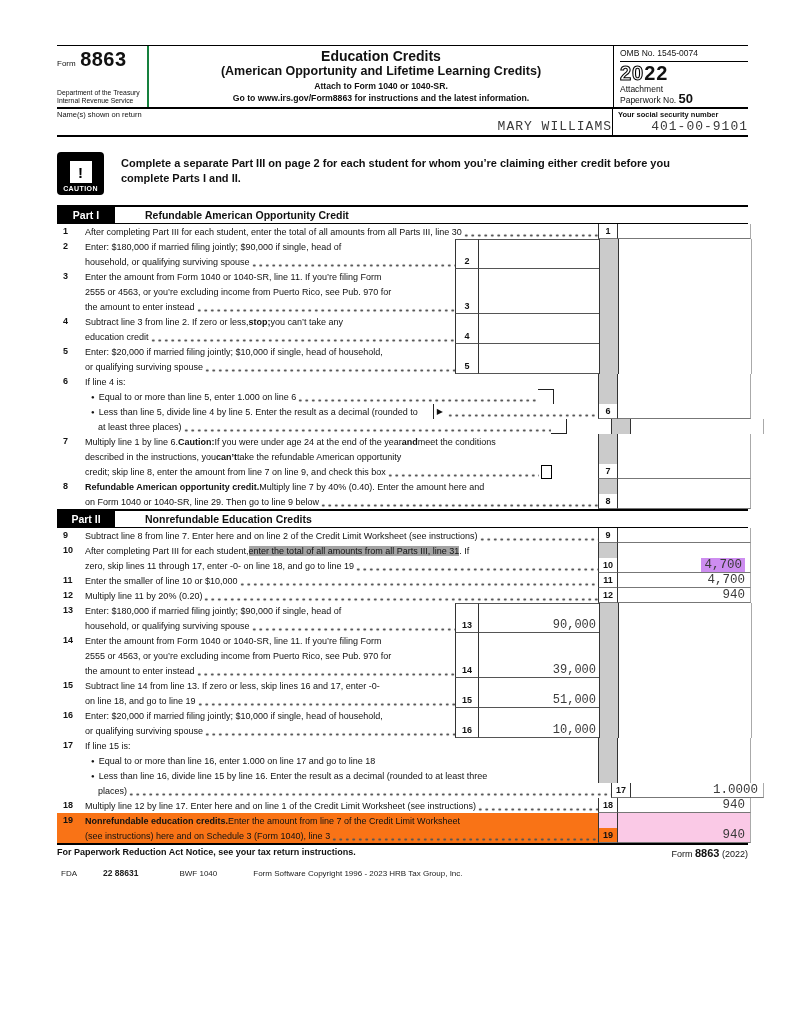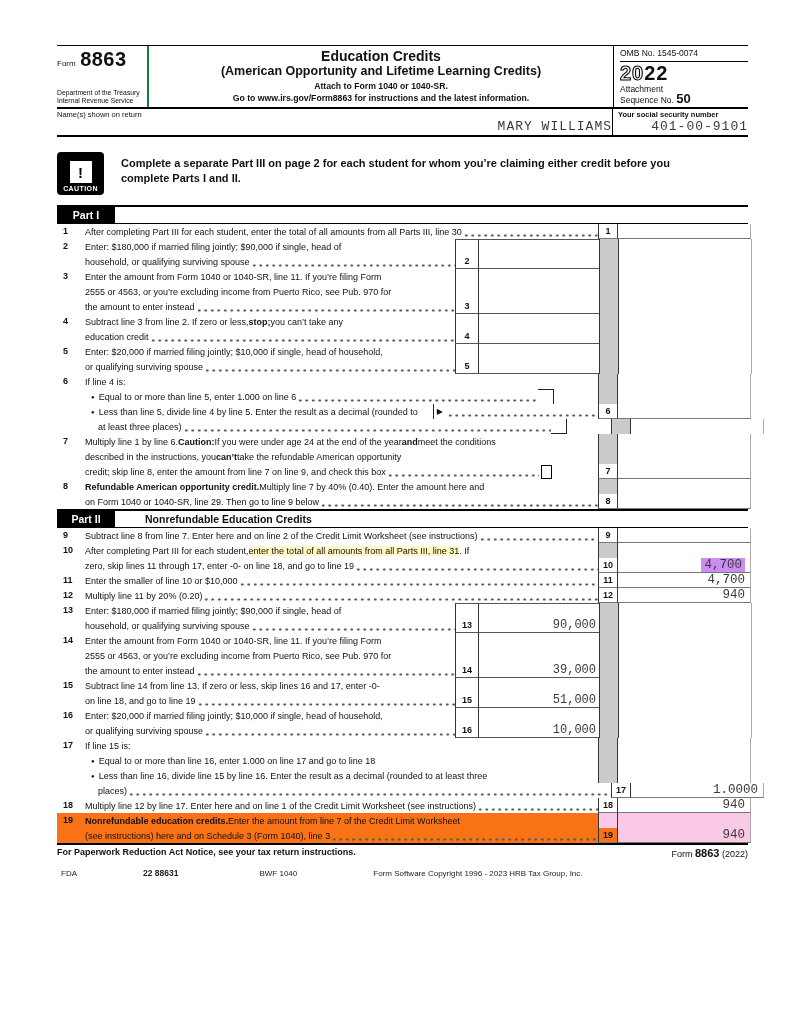--- a/index.html
+++ b/index.html
@@ -53,21 +53,21 @@
 
   
   .frow{display:flex;height:15px;align-items:stretch;font-size:9px;}
   .pinkbg{background:#f97316;}
   .gutter{width:28px;flex:none;font-weight:bold;padding:2px 0 0 6px;box-sizing:border-box;font-size:9px;}
   .textcell{display:flex;align-items:center;min-width:0;white-space:nowrap;overflow:hidden;}
   .wfull{width:513px;flex:none;}
   .wmid{width:370px;flex:none;}
   .seg{flex:none;}
   .b{font-weight:bold;}
-  .hseg{background:#fef9c3;}
+  .hseg{background:#a3a3a3;}
   .bullet{flex:none;font-size:6px;margin:0 4px 0 6px;}
   .dots{flex:1 1 0;min-width:6px;align-self:stretch;
         background:radial-gradient(circle,#555 1px,transparent 1.3px);
         background-size:6.5px 6.5px;background-repeat:repeat-x;background-position:1px 8px;}
   .bracket{flex:none;width:15px;align-self:stretch;border-right:1.6px solid #222;}
   .bracket.top{border-top:1.6px solid #222;}
   .bracket.bot{border-bottom:1.6px solid #222;}
   .arrow{flex:none;font-size:8px;margin:0 3px;}
   .checkbox{flex:none;width:9px;height:12px;border:1px solid #000;margin:0 2px;background:#fff;}
   .spacer{flex:none;width:44px;}
@@ -87,21 +87,21 @@
             font-family:"Liberation Mono","DejaVu Sans Mono",monospace;font-size:12.5px;color:#3a3a3a;}
   .rightnum.boxed,.rightval.boxed{border-bottom:1px solid #777;}
   .pinkcell{background:#fac9e6;}
   .hlval{background:#cd8df0;padding:0 3px;}
 
   
   .footrule{border-top:2px solid #000;}
   .foot1{display:flex;justify-content:space-between;font-size:9px;padding-top:2px;}
   .foot-notice{font-weight:bold;}
   .foot-formid .fnum{font-weight:bold;font-size:11px;}
-  .foot2{display:flex;font-size:8px;margin-top:9px;color:#222;align-items:baseline;gap:40px;}
+  .foot2{display:flex;font-size:8px;margin-top:9px;color:#222;align-items:baseline;}
   .foot2 .f-fda{margin-left:4px;}
   .foot2 .f-code{font-weight:bold;margin-left:26px;font-size:8.5px;}
   .foot2 .f-bwf{margin-left:41px;}
   .foot2 .f-copy{margin-left:36px;}
 </style>
 </head>
 <body>
 
 <div class="page">
   <div class="content">
@@ -120,21 +120,21 @@
       <div class="hdr-center">
         <div class="h-title">Education Credits</div>
         <div class="h-sub">(American Opportunity and Lifetime Learning Credits)</div>
         <div class="h-attach">Attach to Form 1040 or 1040-SR.</div>
         <div class="h-goto">Go to www.irs.gov/Form8863 for instructions and the latest information.</div>
       </div>
       <div class="hdr-right">
         <div class="omb">OMB No. 1545-0074</div>
         <div class="year"><span class="yr-o">20</span><span class="yr-b">22</span></div>
         <div class="att">Attachment</div>
-        <div class="att"><span>Sequence No. </span><span class="seq-no">50</span></div>
+        <div class="att"><span>Paperwork No. </span><span class="seq-no">50</span></div>
       </div>
     </div>
 
     <div class="namerow">
       <div class="name-left">
         <div class="small-label">Name(s) shown on return</div>
         <div class="mono-val">MARY WILLIAMS</div>
       </div>
       <div class="ssn-cell">
         <div class="ssn-label">Your social security number</div>
@@ -145,20 +145,21 @@
     <div class="caution">
       <div class="c-icon">
         <div class="c-bang">!</div>
         <div class="c-word">CAUTION</div>
       </div>
       <div class="c-text">Complete a separate Part III on page 2 for each student for whom you’re claiming either credit before you complete Parts I and II.</div>
     </div>
 
     <div class="partbar">
       <div class="p-lab">Part I</div>
+      <div class="p-title">Refundable American Opportunity Credit</div>
     </div>
     <div id="part1-rows">
         <div class="frow">
           <div class="gutter">1</div>
           <div class="textcell wfull">
             <span class="seg">After completing Part III for each student, enter the total of all amounts from all Parts III, line 30</span>
             <span class="dots"></span>
           </div>
           <div class="rightnum boxed">1</div>
           <div class="rightval boxed">

